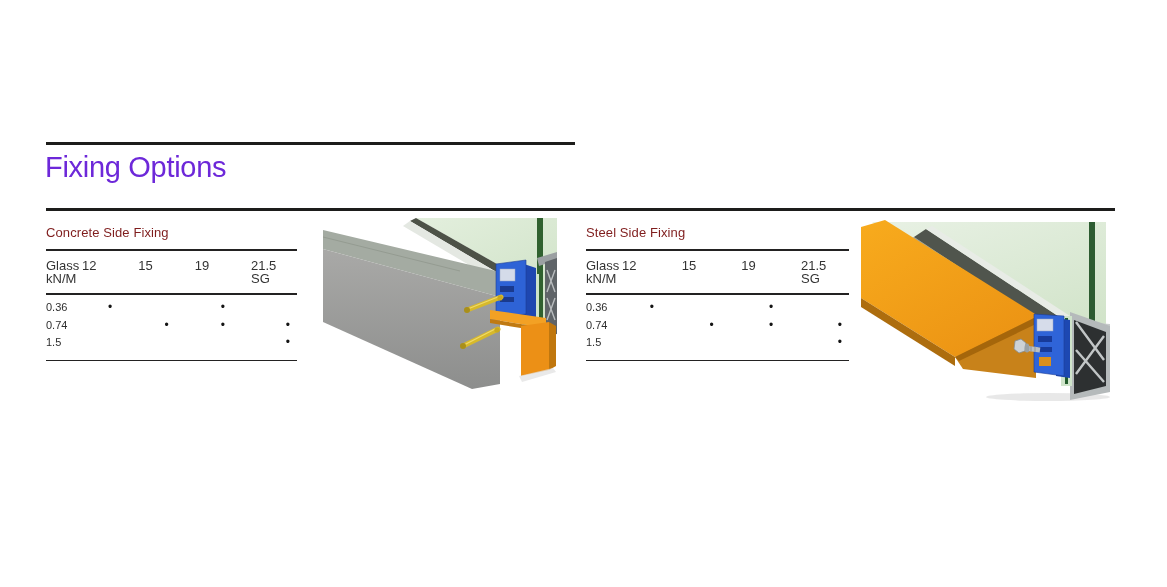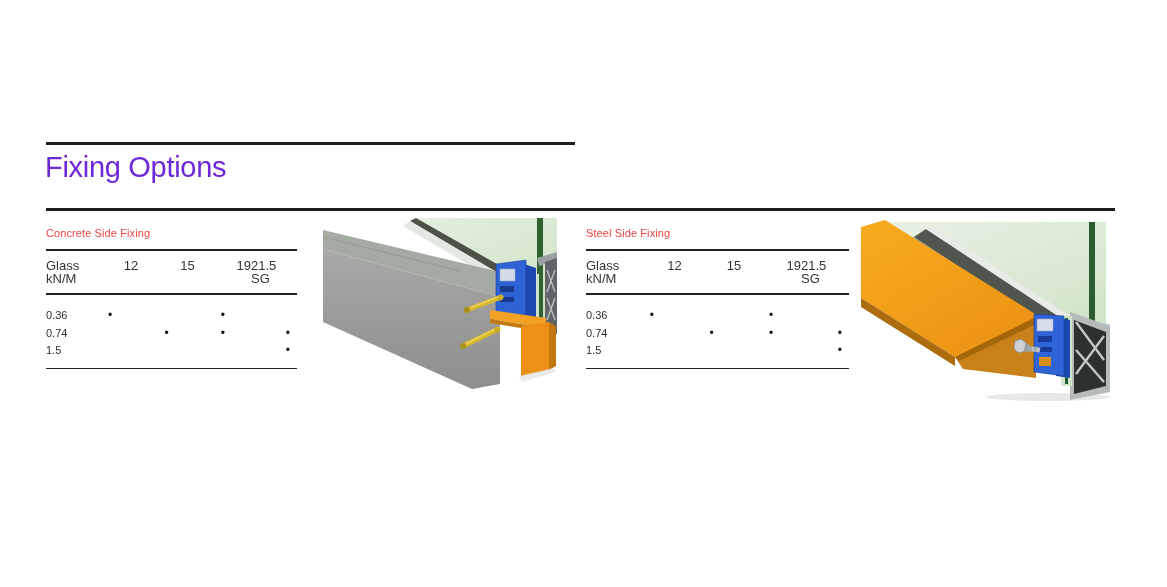--- a/index.html
+++ b/index.html
@@ -10,31 +10,31 @@
   .rule{position:absolute;background:#1d1d1b;height:3px;}
   .rule-top{left:46px;top:142px;width:529px;}
   .rule-main{left:46px;top:208px;width:1069px;}
   .title{
     position:absolute;left:45px;top:150px;margin:0;
     font-size:29px;font-weight:400;color:#6d28d9;letter-spacing:-0.3px;line-height:34px;
   }
   .panel{position:absolute;top:223px;}
   .panel-left{left:46px;width:251px;}
   .panel-right{left:586px;width:263px;}
-  .panel h2{margin:0;font-size:11px;font-weight:400;color:#ef4444;line-height:20px;letter-spacing:0.1px;}
+  .panel h2{margin:0;font-size:13px;font-weight:400;color:#7f1d1d;line-height:20px;letter-spacing:0.1px;}
   .hr{height:2px;background:#232222;margin-top:6px;}
   .hr.thin{height:1.5px;}
   .thead,.trow{display:grid;}
   .panel-left .thead,.panel-left .trow{grid-template-columns:36px 1fr 1fr 1fr 46px;}
   .panel-right .thead,.panel-right .trow{grid-template-columns:36px 1fr 1fr 1fr 48px;}
   .thead{padding-top:8px;font-size:13px;line-height:13px;color:#333;}
-  .thead .num{text-align:right;}
+  .thead .num{text-align:left;}
   .thead .lastcol{}
   .thead + .hr{margin-top:8px;}
-  .tbody{padding-top:12px;}
+  .tbody{padding-top:4px;}
   .trow{font-size:11px;line-height:17.5px;color:#2e2e2e;}
   .td.dot{text-align:center;color:#141414;font-size:12px;}
   .td.dot.lastcol{text-align:right;padding-right:7px;}
   .tbody + .hr{margin-top:8px;}
   .desc{margin:14px 0 0 0;font-size:11.5px;line-height:13.5px;color:#3e3e3e;}
   .illus{position:absolute;}
   .illus-concrete{left:320px;top:218px;width:237px;height:196px;}
   .illus-steel{left:858px;top:220px;width:256px;height:182px;}
 </style>
 </head>

